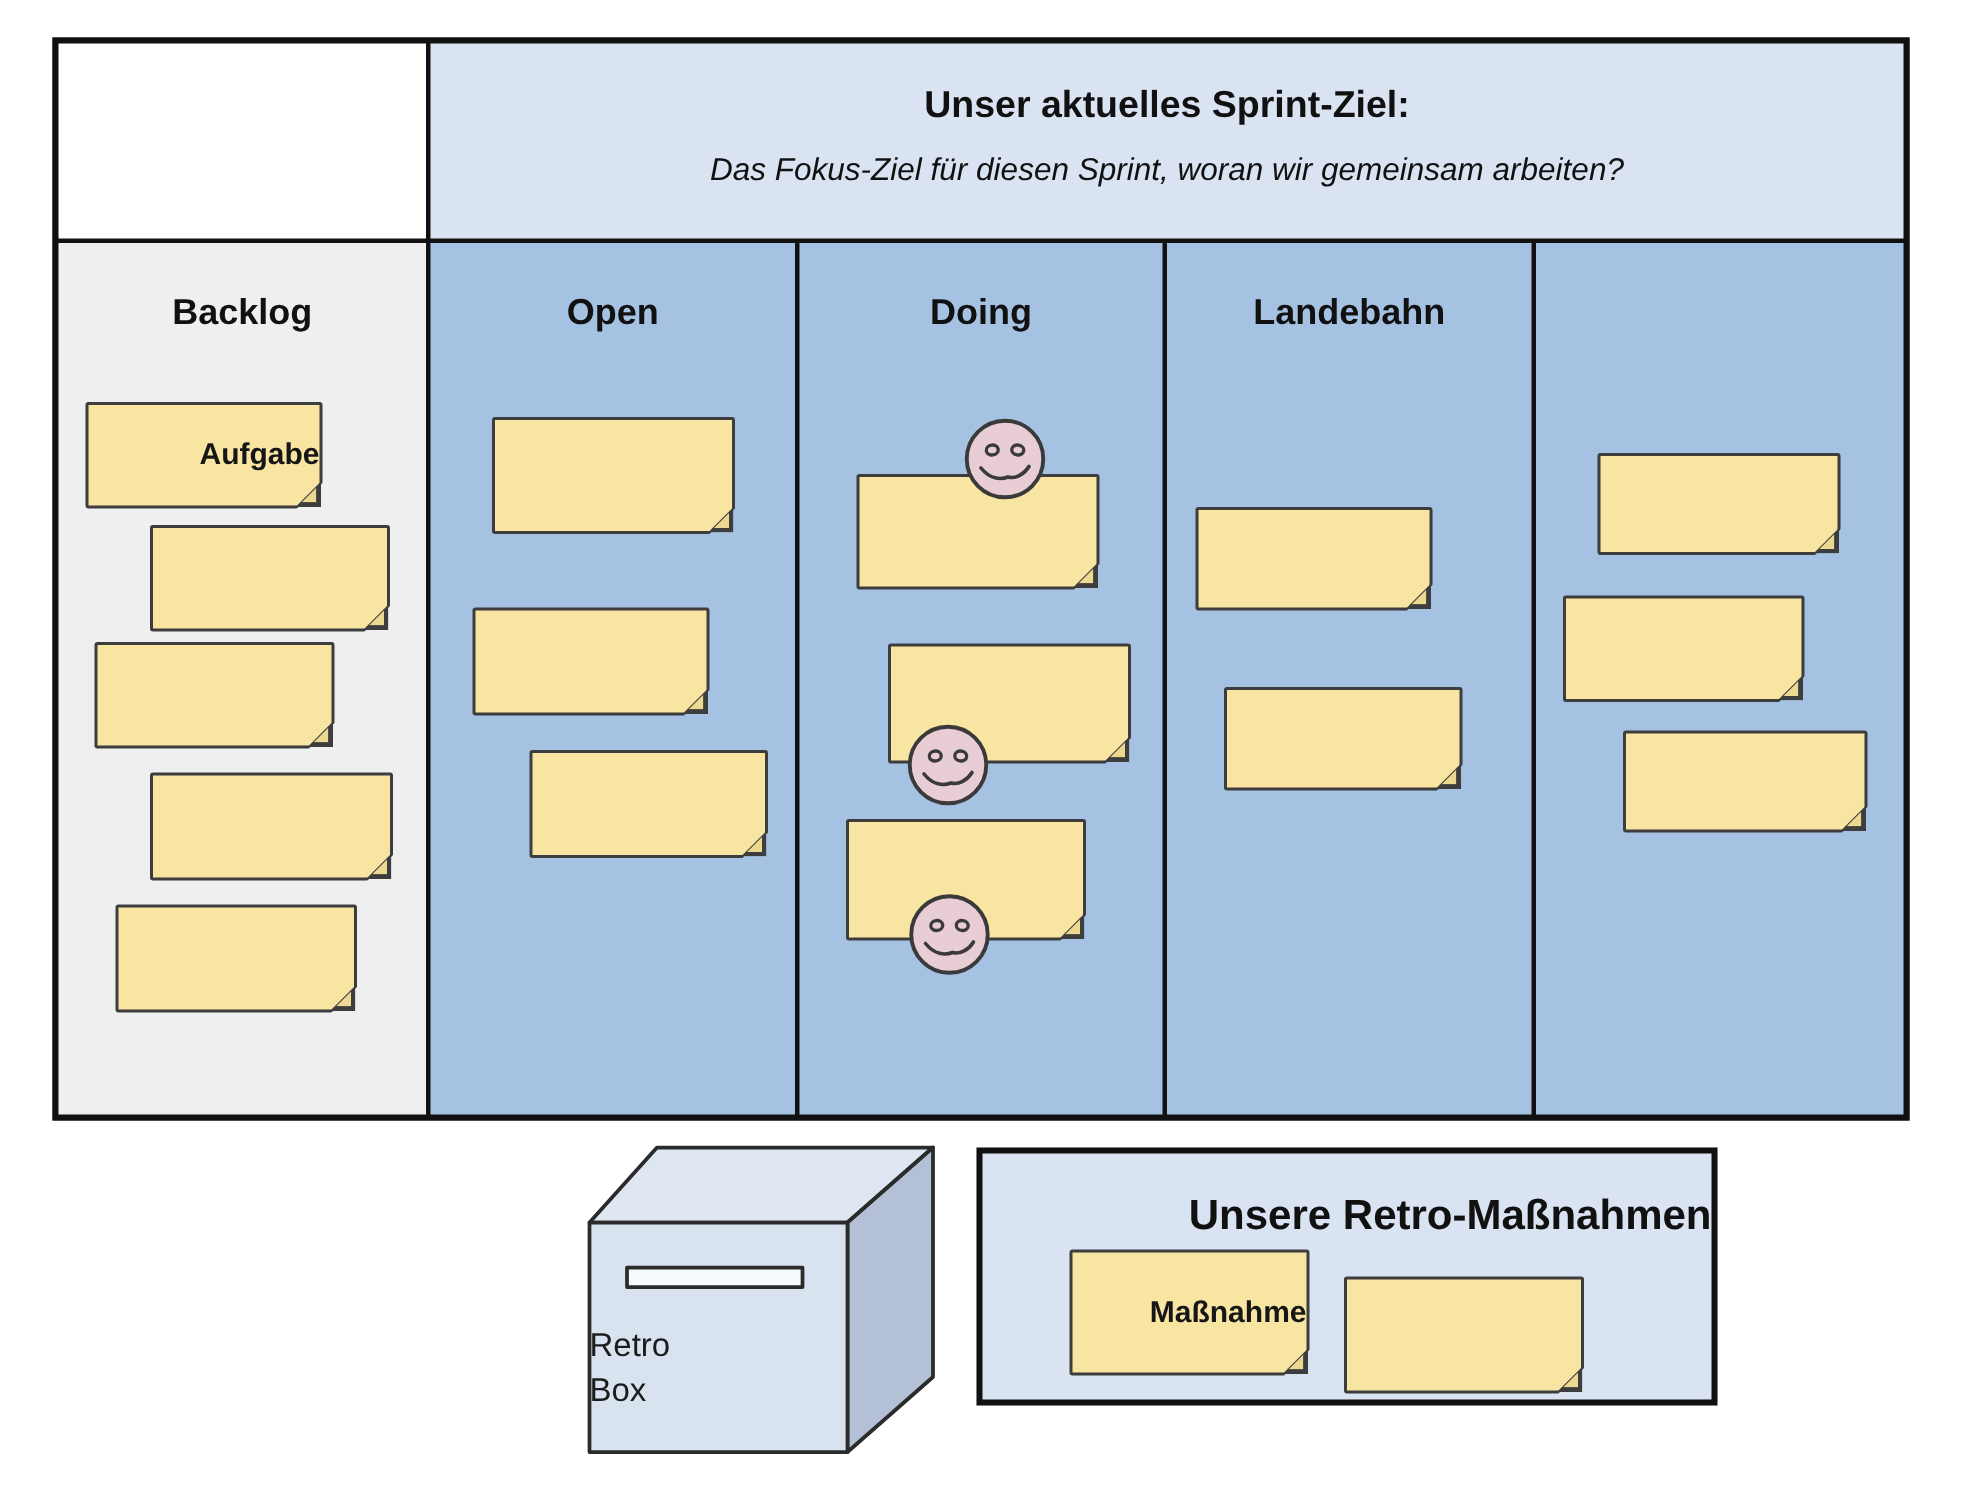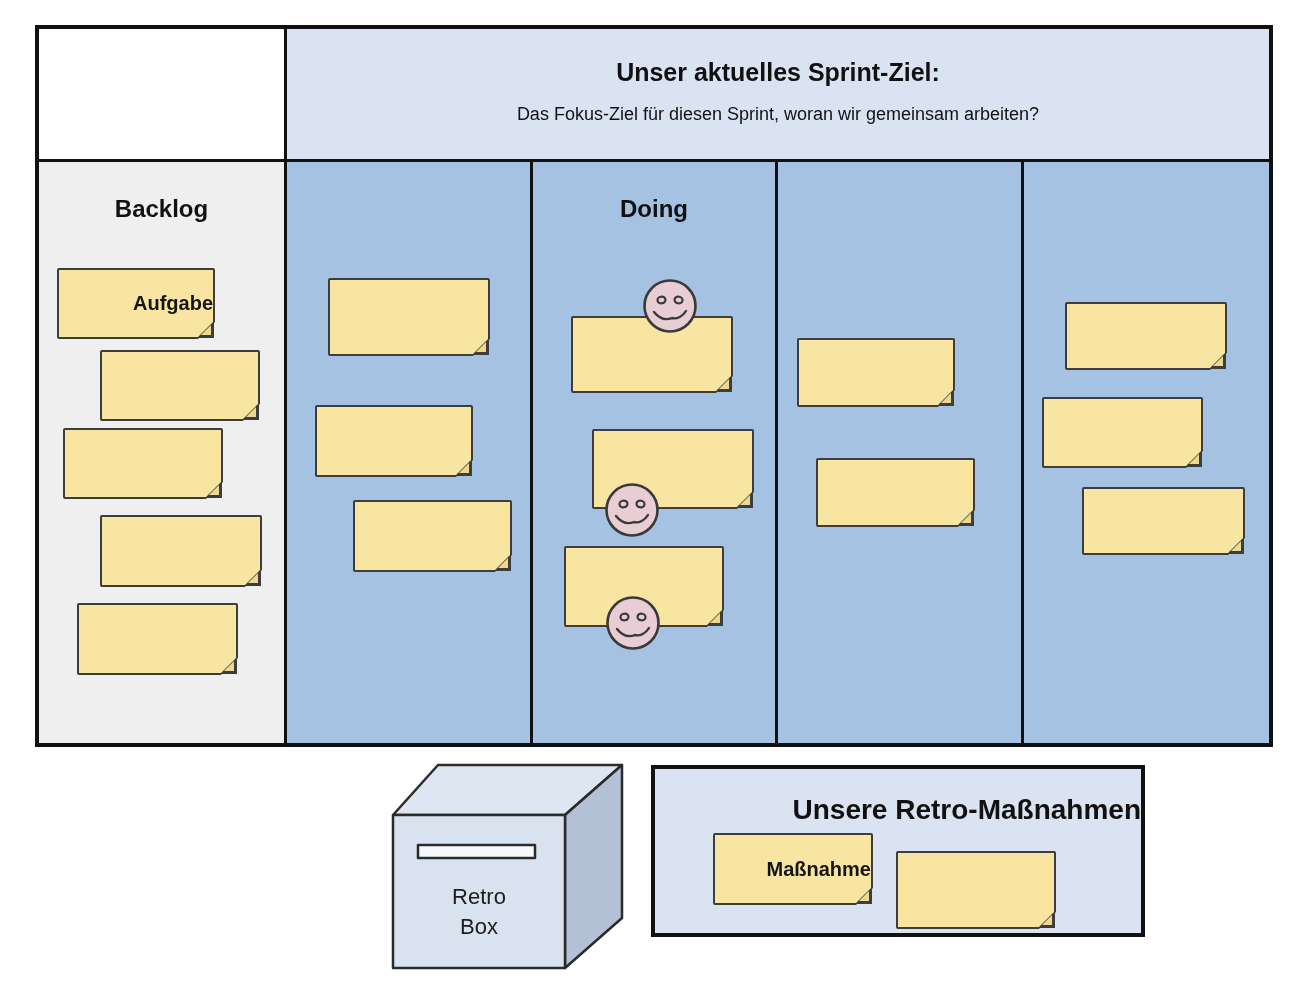--- a/index.html
+++ b/index.html
@@ -20,21 +20,21 @@
     grid-template-rows:130px 581px; gap:3px;
   }
   .cell{ position:relative; }
   .corner{ background:#ffffff; }
   .goal-header{
     background:var(--headerblue); grid-column:2 / span 4;
     display:flex; flex-direction:column; align-items:center; justify-content:center;
     gap:17px; padding:0 30px 6px 30px; text-align:center;
   }
   .h-title{ font-size:25px; font-weight:bold; }
-  .h-sub{ font-size:18px; }
+  .h-sub{ font-size:21px; font-style:italic; }
   .col{ background:var(--blue); --colbg:var(--blue); }
   .col.backlog{ background:var(--gray); --colbg:var(--gray); }
   .col-title{
     position:absolute; top:33px; left:0; right:0; text-align:center;
     font-size:24px; font-weight:bold;
   }
 
   
   .note{
     position:absolute; background:var(--yellow);
@@ -62,21 +62,21 @@
   .smiley{ position:absolute; width:58px; height:58px; z-index:3; }
   .smiley circle{ fill:var(--pink); stroke:#3a3a3a; stroke-width:2.6; }
   .smiley ellipse{ fill:none; stroke:#3a3a3a; stroke-width:2.2; }
   .smiley path{ fill:none; stroke:#3a3a3a; stroke-width:2.4; stroke-linecap:round; }
 
   
   .retro-box-svg{ position:absolute; left:390px; top:760px; }
   .retro-box-svg path, .retro-box-svg rect{ stroke:#2b2b2b; stroke-width:2.5; stroke-linejoin:round; }
   .retro-box-label{
     position:absolute; left:393px; top:882px; width:172px;
-    text-align:center; font-size:22px; line-height:30px; color:#1c1c1c;
+    text-align:left; font-size:22px; line-height:30px; color:#1c1c1c;
   }
 
   
   .actions-box{
     position:absolute; left:651px; top:765px; width:494px; height:172px;
     background:var(--headerblue); border:4px solid var(--line);
     --colbg:var(--headerblue);
   }
   .actions-title{
     position:absolute; top:25px; left:0; right:0; text-align:right;
@@ -116,20 +116,21 @@
         <span class="cut"></span>
           <span class="curl"></span>
       </div>
       <div class="note" style="left:38px;top:441px;width:161px;height:72px">
         <span class="cut"></span>
           <span class="curl"></span>
       </div>
     </div>
 
     <div class="cell col">
+      <div class="col-title">Open</div>
       <div class="note" style="left:41px;top:116px;width:162px;height:78px">
         <span class="cut"></span>
           <span class="curl"></span>
       </div>
       <div class="note" style="left:28px;top:243px;width:158px;height:72px">
         <span class="cut"></span>
           <span class="curl"></span>
       </div>
       <div class="note" style="left:66px;top:338px;width:159px;height:72px">
         <span class="cut"></span>
@@ -168,20 +169,21 @@
       </div>
       <svg class="smiley" style="left:71px;top:432px" viewBox="0 0 58 58">
         <circle cx="29" cy="29" r="25.5"></circle>
         <ellipse cx="20.5" cy="23" rx="4" ry="3.3" transform="rotate(-8 20.5 23)"></ellipse>
         <ellipse cx="37.5" cy="23" rx="4" ry="3.3" transform="rotate(8 37.5 23)"></ellipse>
         <path d="M13 35 C 19 42.5 26 43 31 41 C 36 42.5 42 39 45 34"></path>
       </svg>
     </div>
 
     <div class="cell col">
+      <div class="col-title">Landebahn</div>
       <div class="note" style="left:19px;top:176px;width:158px;height:69px">
         <span class="cut"></span>
           <span class="curl"></span>
       </div>
       <div class="note" style="left:38px;top:296px;width:159px;height:69px">
         <span class="cut"></span>
           <span class="curl"></span>
       </div>
     </div>
 
@@ -207,21 +209,21 @@
     <path d="M3 55 L175 55 L175 208 L3 208 Z" fill="var(--boxfront)"></path>
     <rect x="28" y="85" width="117" height="13" fill="#f7fafd"></rect>
   </svg>
   <div class="retro-box-label">
     <div>Retro</div>
     <div>Box</div>
   </div>
 
   <div class="actions-box">
     <div class="actions-title">Unsere Retro-Maßnahmen</div>
-    <div class="note" style="left:58px;top:64px;width:160px;height:72px">
+    <div class="note" style="left:58px;top:64px;width:160px;height:84px">
       <span class="note-label">Maßnahme</span>
       <span class="cut"></span>
       <span class="curl"></span>
     </div>
     <div class="note" style="left:241px;top:82px;width:160px;height:78px">
       <span class="cut"></span>
         <span class="curl"></span>
     </div>
   </div>
 

